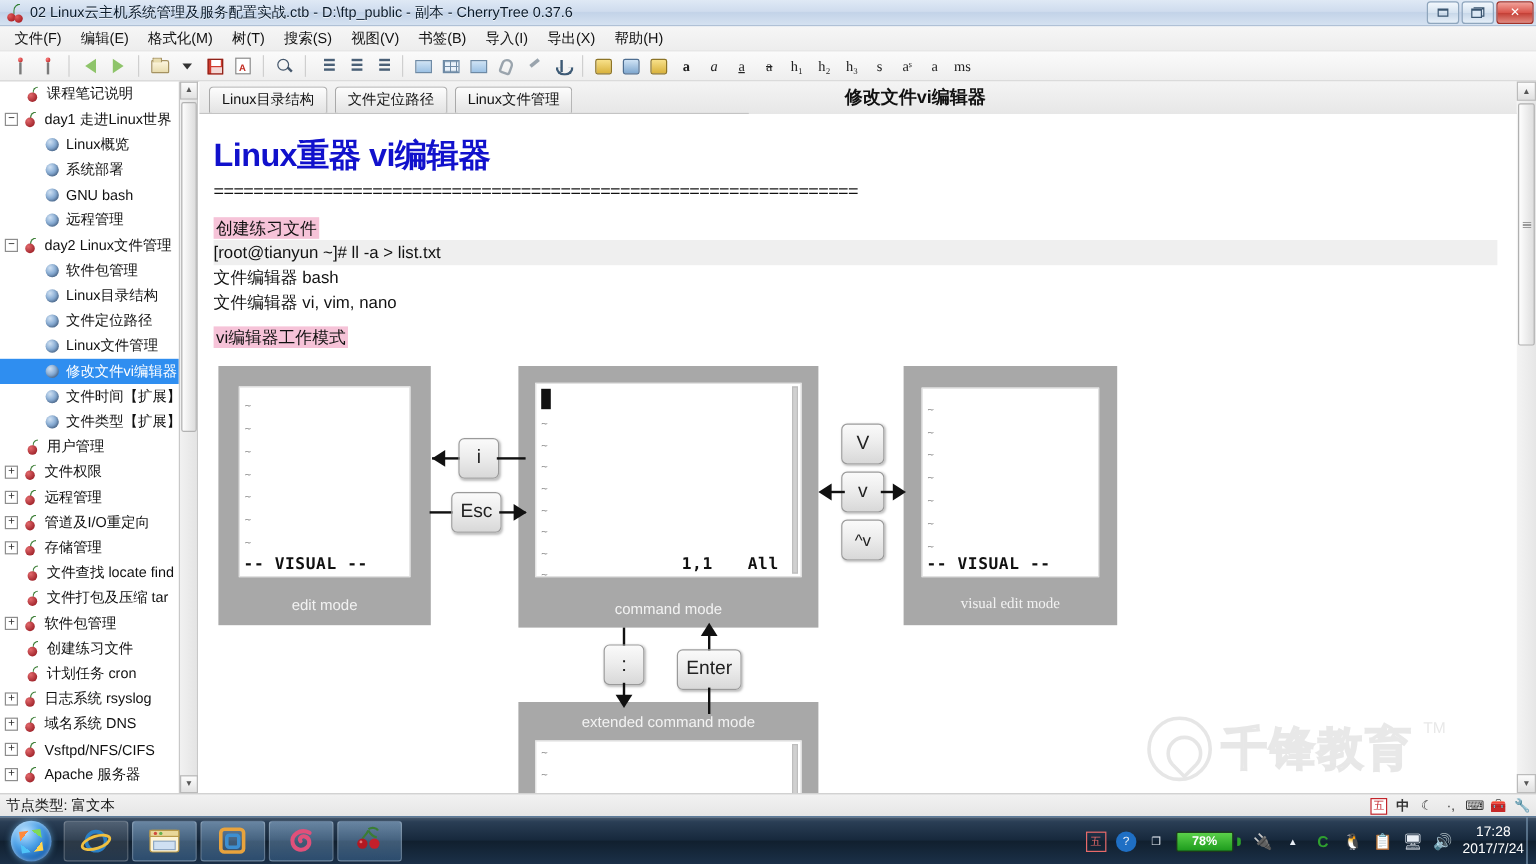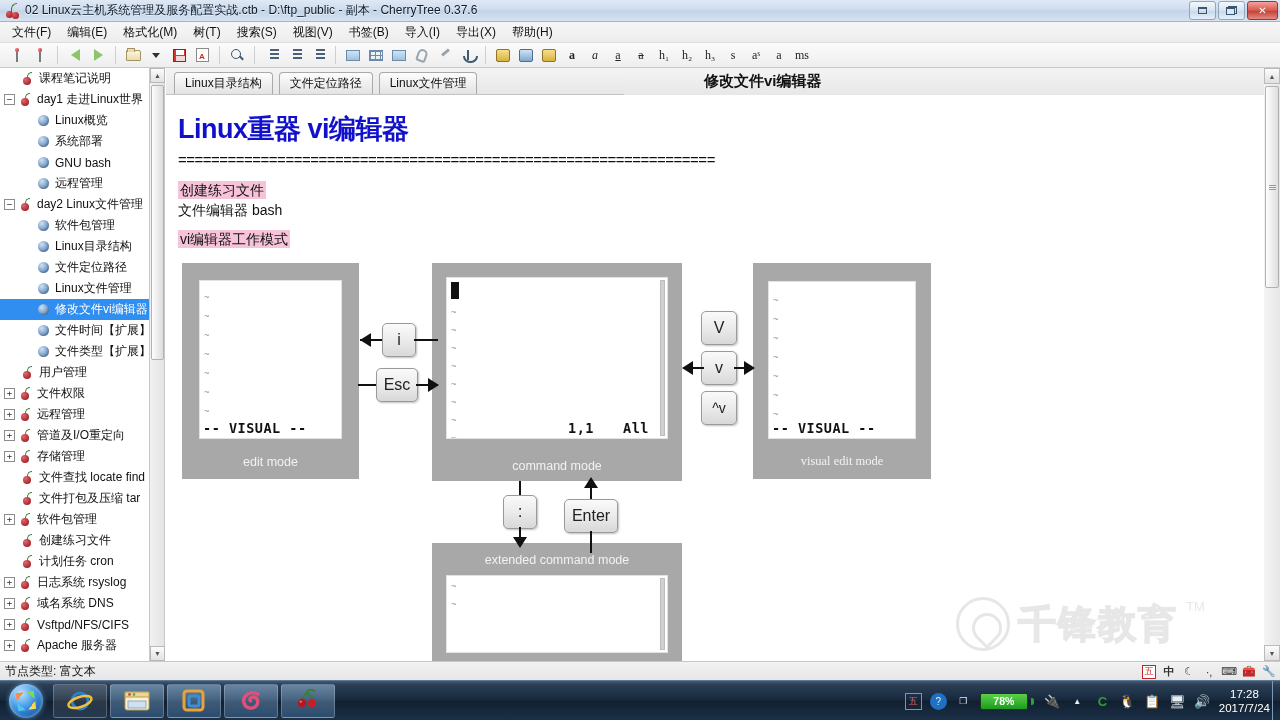--- a/index.html
+++ b/index.html
@@ -705,21 +705,23 @@
       </div>
     </div>
 
     <div class="doc">
       <div class="doc-h1">Linux重器 vi编辑器</div>
       <div class="doc-rule">=================================================================</div>
 
       <div>
         <span class="hl-pink">创建练习文件</span>
       </div>
+      <div class="doc-line cmd">[root@tianyun ~]# ll -a &gt; list.txt</div>
       <div class="doc-line">文件编辑器 bash</div>
+      <div class="doc-line">文件编辑器 vi, vim, nano</div>
       <div class="doc-gap"></div>
       <div>
         <span class="hl-pink">vi编辑器工作模式</span>
       </div>
 
       <div class="diagram">
 
         <div class="mbox" style="left:4px; top:8px; width:177px; height:216px;">
           <div class="paper" style="left:17px; top:17px; right:17px; bottom:40px;">
             <span class="tick" style="top:12px;">~</span>

